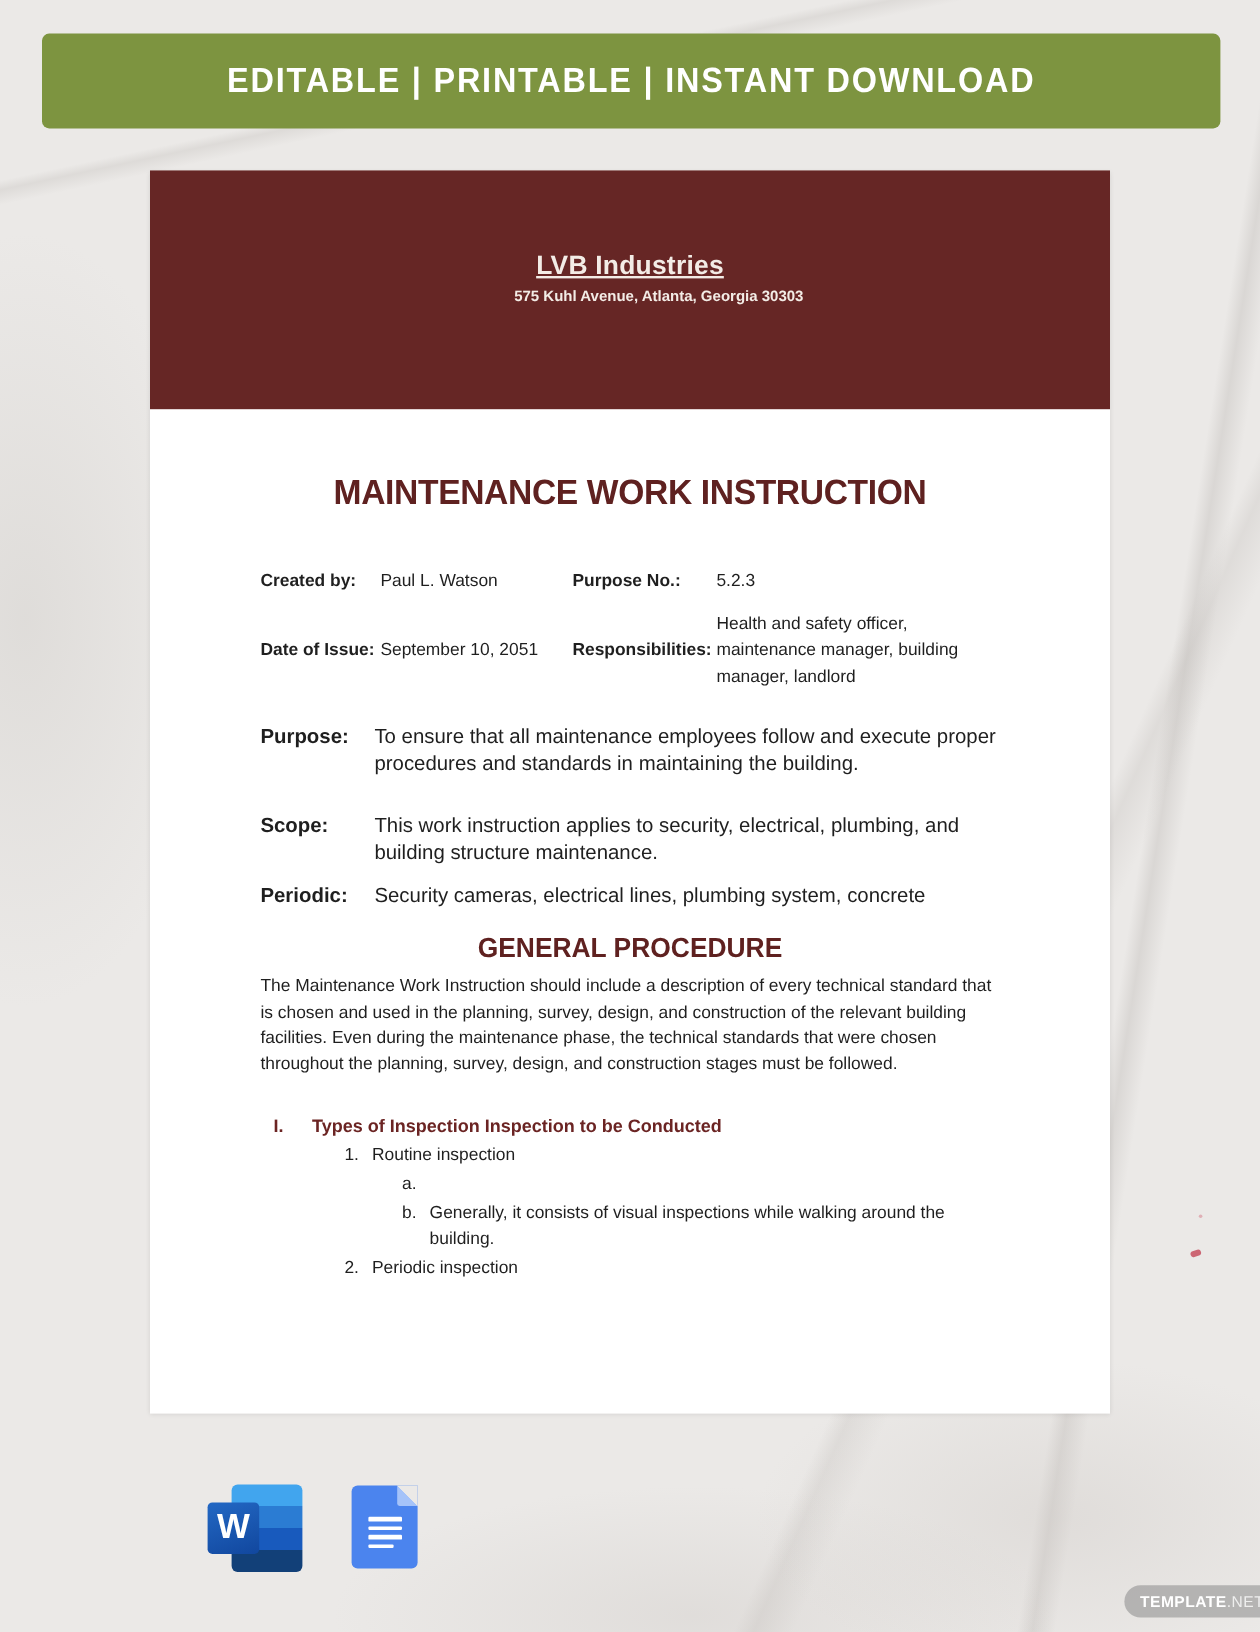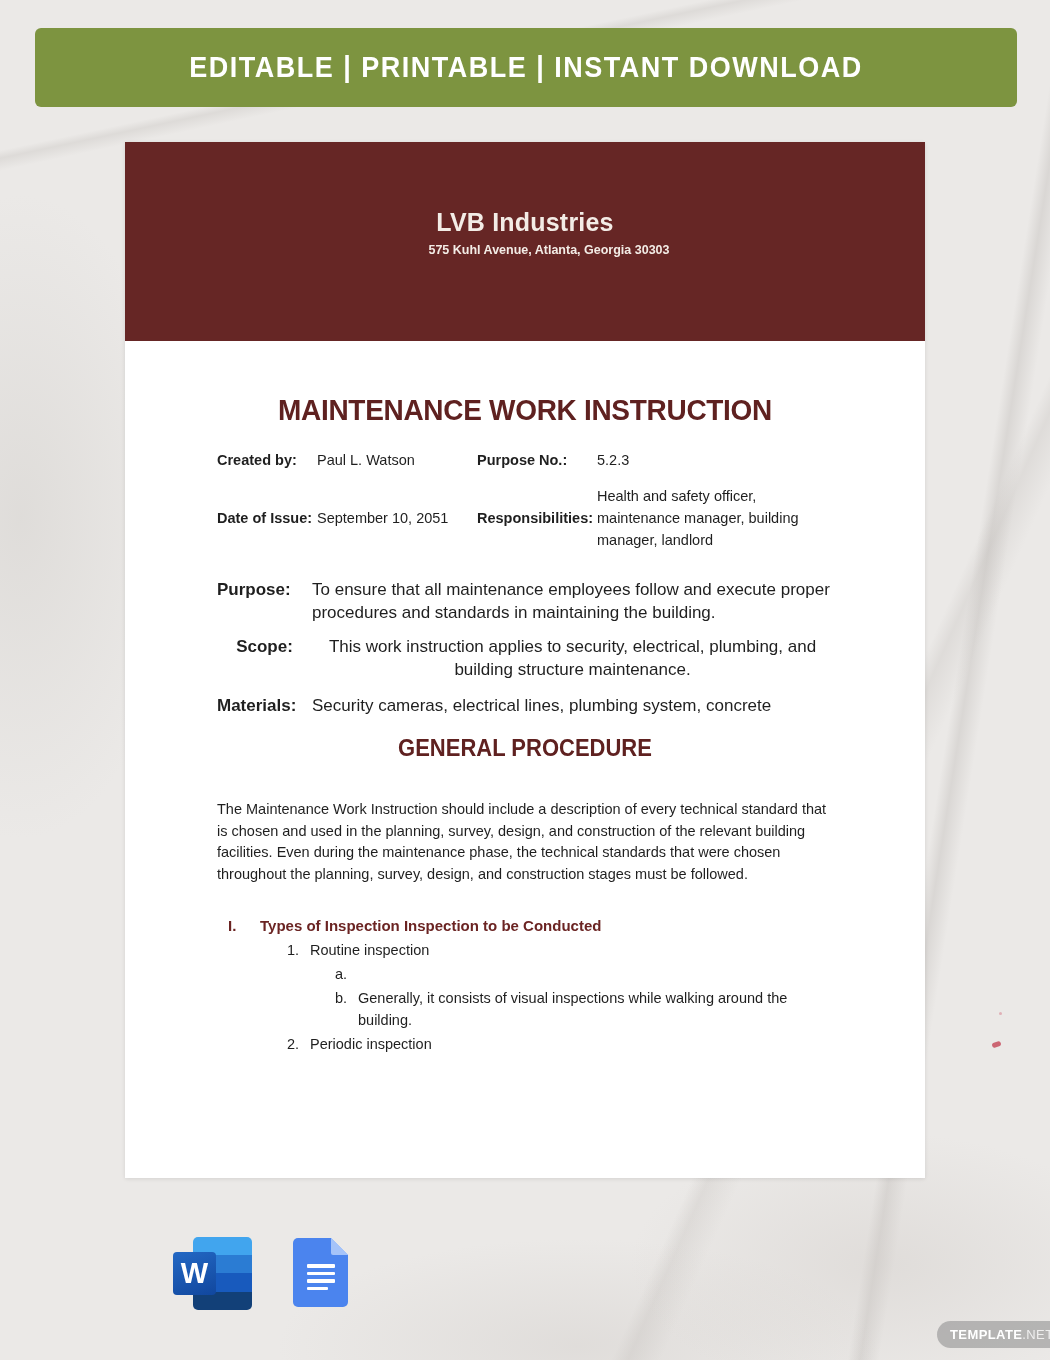--- a/index.html
+++ b/index.html
@@ -31,51 +31,51 @@
 
   
   .page {
     position:absolute; left:125px; top:142px; width:800px; height:1036px;
     background:#ffffff; box-shadow:0 1px 4px rgba(0,0,0,.10);
   }
   .doc-header {
     height:199px; background:#662625; color:#f3ece6;
     text-align:center; padding-top:66px;
   }
-  .company-name { font-size:25px; font-weight:bold; letter-spacing:.2px; }
+  .company-name { font-size:22px; font-weight:bold; letter-spacing:.2px;text-decoration:underline; }
   .company-address, .company-contact { font-size:12.5px; font-weight:bold; line-height:18px; margin-top:4px;padding-left:48px; }
   .company-contact { margin-top:0; }
 
   .content { padding:0 92px; color:#1f1f1f; }
 
   .doc-title {
     margin-top:52px; text-align:center; color:#5f2120;
     font-size:28px; font-weight:bold; letter-spacing:-.3px; line-height:36px;
     transform:scaleY(1.04);
   }
 
   .meta-grid {
-    margin-top:20px; display:grid;
+    margin-top:44px; display:grid;
     grid-template-columns:100px 160px 120px 1fr;
     row-gap:14px; font-size:14.5px; line-height:22px;
   }
   .meta-grid .row2 { align-self:center; }
   .meta-label { font-weight:bold; }
 
   .info-row { display:grid; grid-template-columns:95px 1fr; font-size:17px; line-height:23px; }
   .info-label { font-weight:bold; }
   .ir-purpose { margin-top:27px; }
-  .ir-scope { margin-top:11px;text-align:center; }
+  .ir-scope { margin-top:28px; }
   .ir-materials { margin-top:13px; }
 
   .gp-heading {
     margin-top:18px; text-align:center; color:#5f2120;
     font-size:22px; font-weight:bold; line-height:28px; transform:scaleY(1.05);
   }
-  .gp-intro { margin-top:36px; font-size:14.5px; line-height:21.5px; }
+  .gp-intro { margin-top:8px; font-size:14.5px; line-height:21.5px; }
 
   .list-heading { margin-top:30px; display:flex; padding-left:11px; color:#6b2423; font-weight:bold; font-size:15px; line-height:22px; }
   .list-heading .numeral { width:32px; }
   .li { display:flex; font-size:14.5px; line-height:22px; margin-top:2px; }
   .li .marker { flex:0 0 23px; }
   .li.lv1 { padding-left:70px; }
   .li.lv2 { padding-left:118px; }
 
   
   .word-icon { position:absolute; left:173px; top:1237px; width:80px; height:74px; }
@@ -150,21 +150,21 @@
       <div class="info-label">Purpose:</div>
       <div>To ensure that all maintenance employees follow and execute proper procedures and standards in maintaining the building.</div>
     </div>
 
     <div class="info-row ir-scope">
       <div class="info-label">Scope:</div>
       <div>This work instruction applies to security, electrical, plumbing, and building structure maintenance.</div>
     </div>
 
     <div class="info-row ir-materials">
-      <div class="info-label">Materials:</div>
+      <div class="info-label">Periodic:</div>
       <div>Security cameras, electrical lines, plumbing system, concrete</div>
     </div>
 
     <div class="gp-heading">GENERAL PROCEDURE</div>
 
     <div class="gp-intro">The Maintenance Work Instruction should include a description of every technical standard that is chosen and used in the planning, survey, design, and construction of the relevant building facilities. Even during the maintenance phase, the technical standards that were chosen throughout the planning, survey, design, and construction stages must be followed.</div>
 
     <div class="list-heading">
       <span class="numeral">I.</span>
       <span>Types of Inspection Inspection to be Conducted</span>

